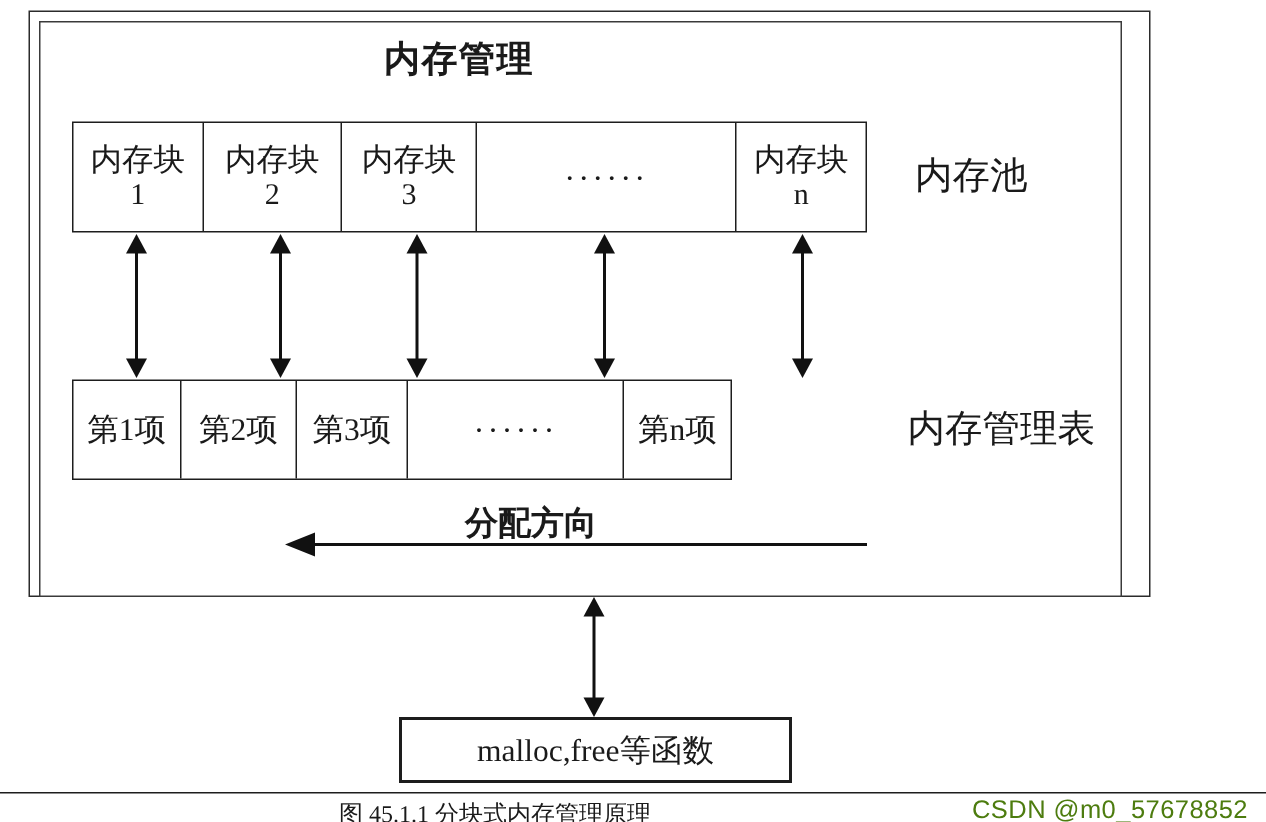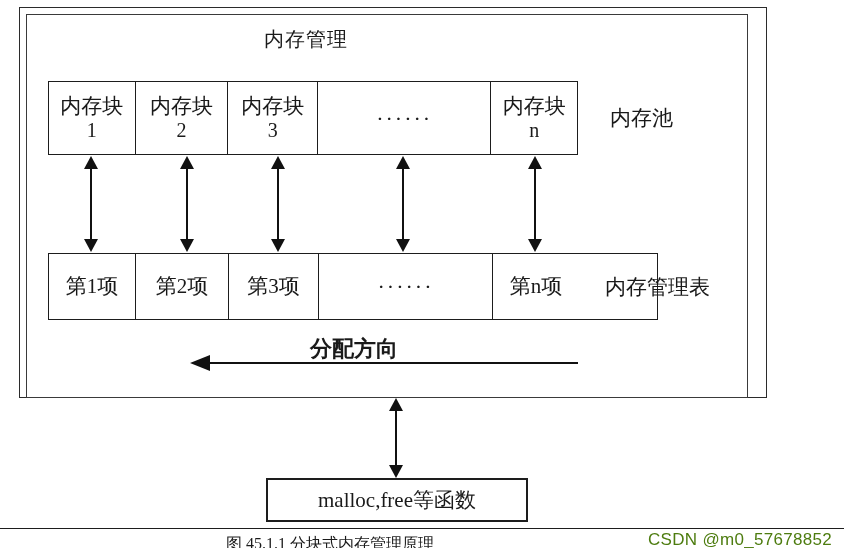--- a/index.html
+++ b/index.html
@@ -47,42 +47,42 @@
     box-sizing: border-box;
     background: #ffffff;
   }
 
   
   #diagram-title {
     position: absolute;
     left: 26px; top: 22px;
     width: 560px;
     text-align: center;
-    font-size: 20px;
-    font-weight: normal;
+    font-size: 24px;
+    font-weight: bold;
     line-height: 34px;
     font-family: "DejaVu Sans", "Liberation Sans", sans-serif;
     letter-spacing: 1px;
   }
 
   
   .table-row {
     position: absolute;
     display: flex;
     border: 1.5px solid #1d1d1d;
     box-sizing: border-box;
     background: #ffffff;
   }
   #memory-pool-row {
     left: 48px; top: 81px;
     width: 530px; height: 74px;
   }
   #memory-table-row {
     left: 48px; top: 253px;
-    width: 610px; height: 67px;
+    width: 440px; height: 67px;
   }
   .table-cell {
     box-sizing: border-box;
     border-right: 1.5px solid #1d1d1d;
     display: flex;
     flex-direction: column;
     align-items: center;
     justify-content: center;
     font-size: 21px;
     line-height: 25px;
@@ -101,21 +101,21 @@
   .col-n { width: 86px; }
 
   .ellipsis-cell {
     font-size: 22px;
     letter-spacing: 2px;
   }
 
   
   .side-label {
     position: absolute;
-    font-size: 21px;
+    font-size: 25px;
     line-height: 26px;
     white-space: nowrap;
   }
   #memory-pool-label   { left: 610px; top: 105px; }
   #memory-table-label  { left: 605px; top: 274px; }
 
   
   .dbl-arrow-v {
     position: absolute;
     width: 15px;

